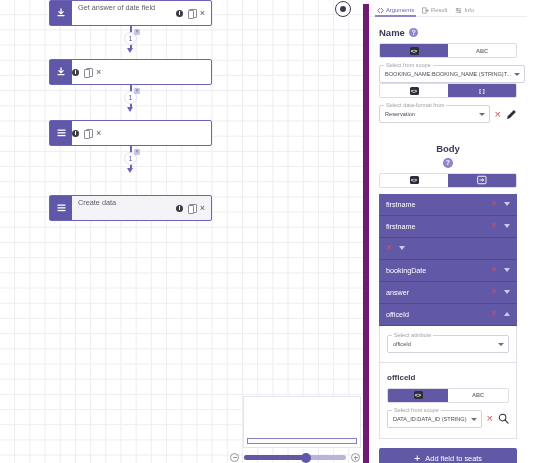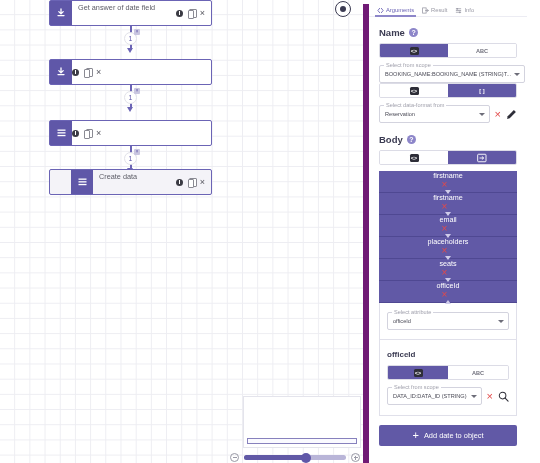--- a/index.html
+++ b/index.html
@@ -250,21 +250,20 @@
 
   .body-rows { margin-top: 6px; }
   .brow {
     height: 22px;
     background: #6159a6;
     border-bottom: 1px solid #4f4892;
     display: flex; align-items: center;
     padding: 0 7px;
     color: #ffffff;
     font-size: 7.2px;
-    flex-direction: column;
   }
   .brow .nm { flex: 1 1 auto; }
   .brow .rx { color: #e24a4a; font-size: 10px; margin-right: 7px; line-height: 10px; }
   .brow .chev {
     width: 0; height: 0;
     border-left: 3.5px solid transparent;
     border-right: 3.5px solid transparent;
     border-top: 4px solid #cfccea;
   }
   .brow .chev.up {
@@ -355,21 +354,21 @@
             <rect x="1.5" y="6.9" width="8" height="1.3" fill="#fff"></rect>
           </svg>
       </div>
       <div class="node-actions">
         <span class="ico-info"></span>
         <span class="ico-copy"></span>
         <span class="ico-close">×</span>
       </div>
     </div>
 
-    <div class="node dim" style="left:49px; top:169px;padding-left:21px;">
+    <div class="node dim" style="left:49px; top:195px;">
       <div class="node-icon">
         <svg width="11" height="10" viewBox="0 0 11 10">
             <rect x="1.5" y="1.5" width="8" height="1.3" fill="#fff"></rect>
             <rect x="1.5" y="4.2" width="8" height="1.3" fill="#fff"></rect>
             <rect x="1.5" y="6.9" width="8" height="1.3" fill="#fff"></rect>
           </svg>
       </div>
       <div class="node-label">Create data</div>
       <div class="node-actions">
         <span class="ico-info"></span>
@@ -461,21 +460,21 @@
           <span class="caret"></span>
         </div>
         <span class="act-x">×</span>
         <span class="act-icon">
           <svg width="11" height="11" viewBox="0 0 12 12">
               <path d="M8.6 1.2l2.2 2.2L4 10.2 1.2 10.8 1.8 8z" fill="#2e2e38"></path>
             </svg>
         </span>
       </div>
 
-      <div class="field-label" style="margin-top:11px;">
+      <div class="field-label" style="margin-top:20px;flex-direction:column;">
         <span>Body</span>
         <span class="help-icon">?</span>
       </div>
       <div class="seg">
         <div class="seg-half">
           <span class="code-badge">&lt;&gt;</span>
         </div>
         <div class="seg-half active">
           <svg width="10" height="10" viewBox="0 0 12 12">
               <rect x="0.8" y="1.5" width="10" height="9" stroke="#fff" stroke-width="1.1" fill="none" rx="1"></rect>
@@ -489,31 +488,30 @@
           <span class="nm">firstname</span>
           <span class="rx">×</span>
           <span class="chev"></span>
         </div>
         <div class="brow">
           <span class="nm">firstname</span>
           <span class="rx">×</span>
           <span class="chev"></span>
         </div>
         <div class="brow">
-          <span class="nm">email</span>
           <span class="rx">×</span>
           <span class="chev"></span>
         </div>
         <div class="brow">
-          <span class="nm">placeholders</span>
+          <span class="nm">bookingDate</span>
           <span class="rx">×</span>
           <span class="chev"></span>
         </div>
         <div class="brow">
-          <span class="nm">seats</span>
+          <span class="nm">answer</span>
           <span class="rx">×</span>
           <span class="chev"></span>
         </div>
         <div class="brow">
           <span class="nm">officeId</span>
           <span class="rx">×</span>
           <span class="chev up"></span>
         </div>
       </div>
 
@@ -545,16 +543,16 @@
                 <circle cx="5" cy="5" r="3.6" stroke="#2e2e38" stroke-width="1.1" fill="none"></circle>
                 <path d="M7.8 7.8L11 11" stroke="#2e2e38" stroke-width="1.2" stroke-linecap="round"></path>
               </svg>
           </span>
         </div>
       </div>
     </div>
 
     <div class="add-btn">
       <span class="plus-glyph">+</span>
-      <span>Add date to object</span>
+      <span>Add field to seats</span>
     </div>
   </div>
 </div>
 
 </body></html>

